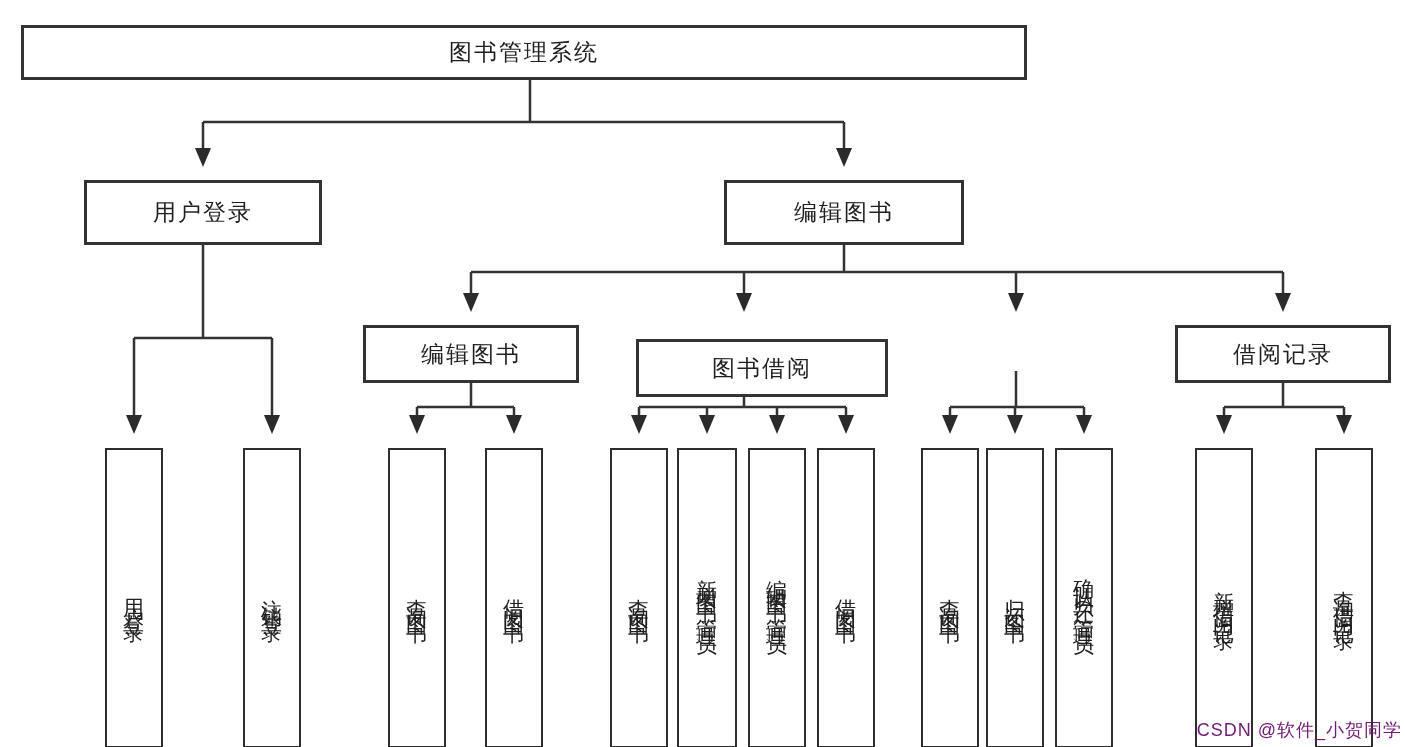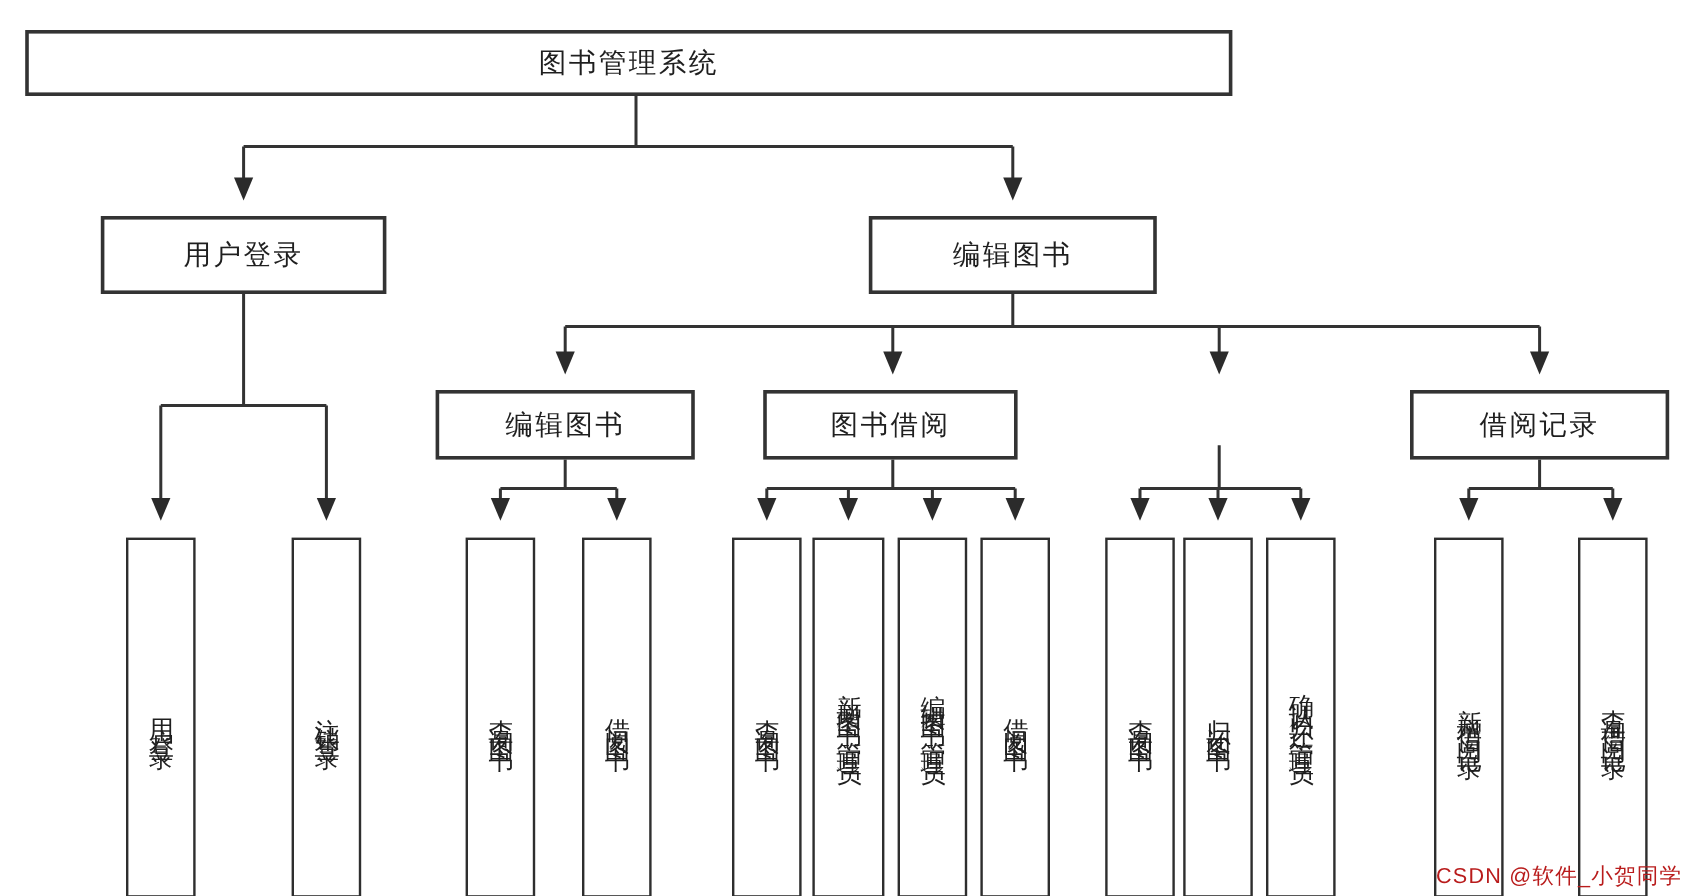--- a/index.html
+++ b/index.html
@@ -31,21 +31,21 @@
     font-size: 21px;
     line-height: 1;
     letter-spacing: 8px;
   }
   .watermark {
     position: absolute;
     right: 3px;
     bottom: 5px;
     font-size: 18px;
     letter-spacing: 1px;
-    color: #b91c1c;
+    color: #701a75;
     z-index: 10;
     white-space: nowrap;
   }
 </style>
 </head>
 <body>
 
 <div class="canvas">
 
   <svg class="connectors" width="1405" height="747" viewBox="0 0 1405 747">
@@ -88,21 +88,21 @@
   <div class="box" style="left:84px;top:168px;width:238px;height:65px">
     <span class="hlabel">用户登录</span>
   </div>
   <div class="box" style="left:724px;top:168px;width:240px;height:65px">
     <span class="hlabel">编辑图书</span>
   </div>
 
   <div class="box" style="left:363px;top:313px;width:216px;height:58px">
     <span class="hlabel">编辑图书</span>
   </div>
-  <div class="box" style="left:636px;top:313px;width:212px;height:58px">
+  <div class="box" style="left:636px;top:327px;width:252px;height:58px">
     <span class="hlabel">图书借阅</span>
   </div>
   <div class="box" style="left:1175px;top:313px;width:216px;height:58px">
     <span class="hlabel">借阅记录</span>
   </div>
 
   <div class="box leaf" style="left:105px;top:436px;width:58px;height:300px">
     <span class="vlabel">用户登录</span>
   </div>
   <div class="box leaf" style="left:243px;top:436px;width:58px;height:300px">

